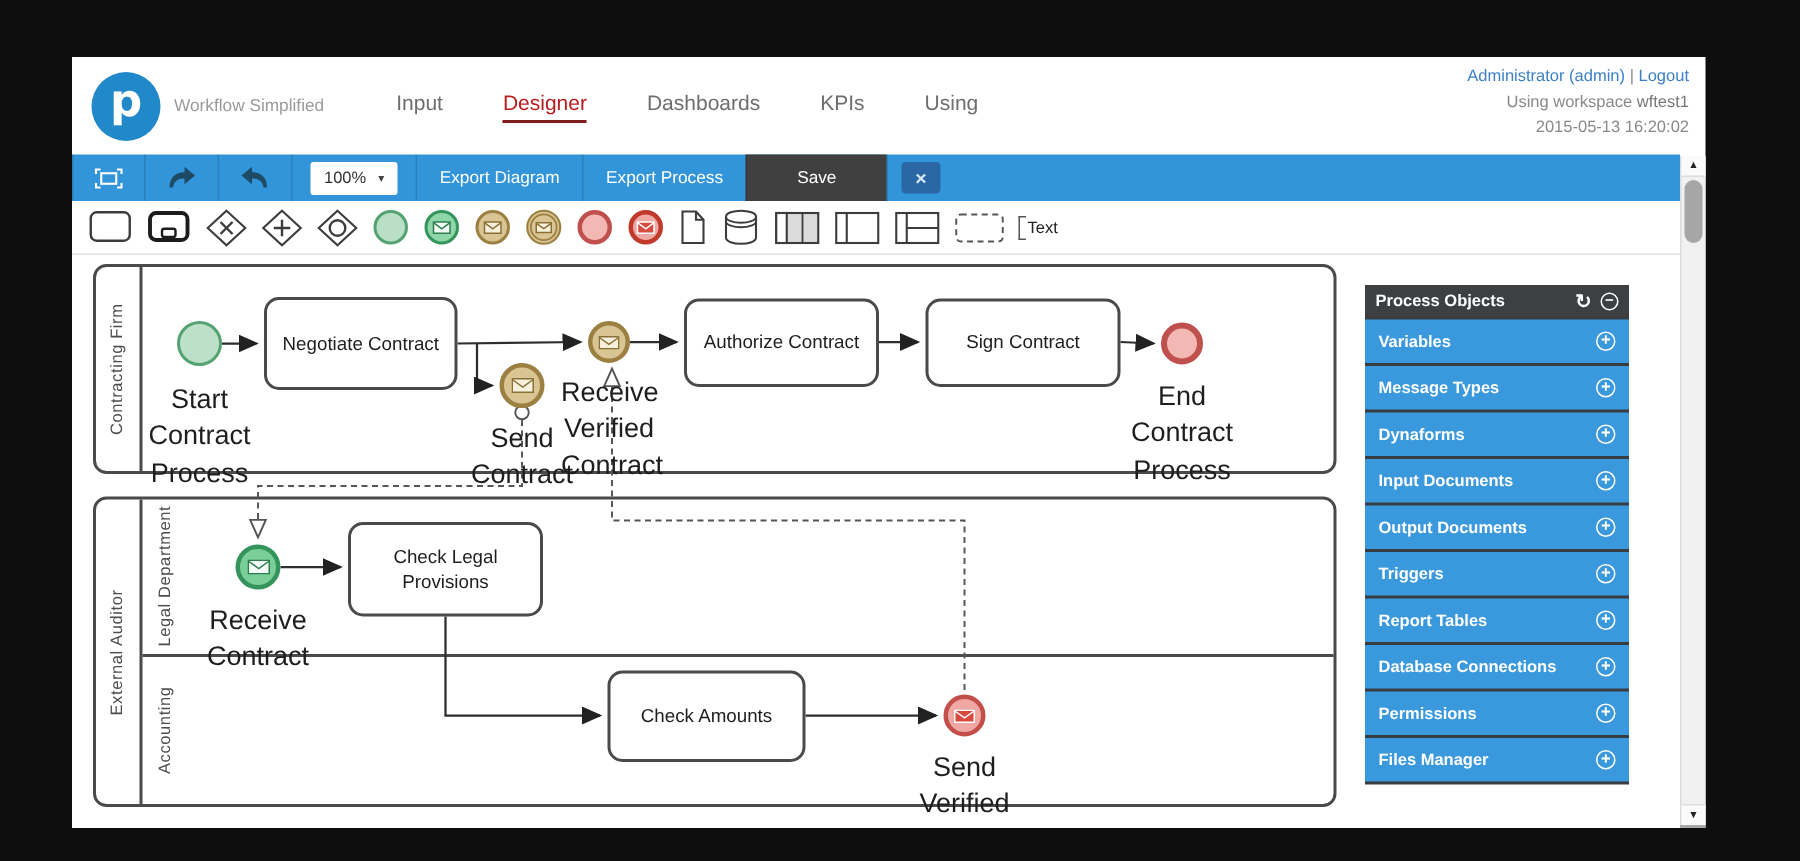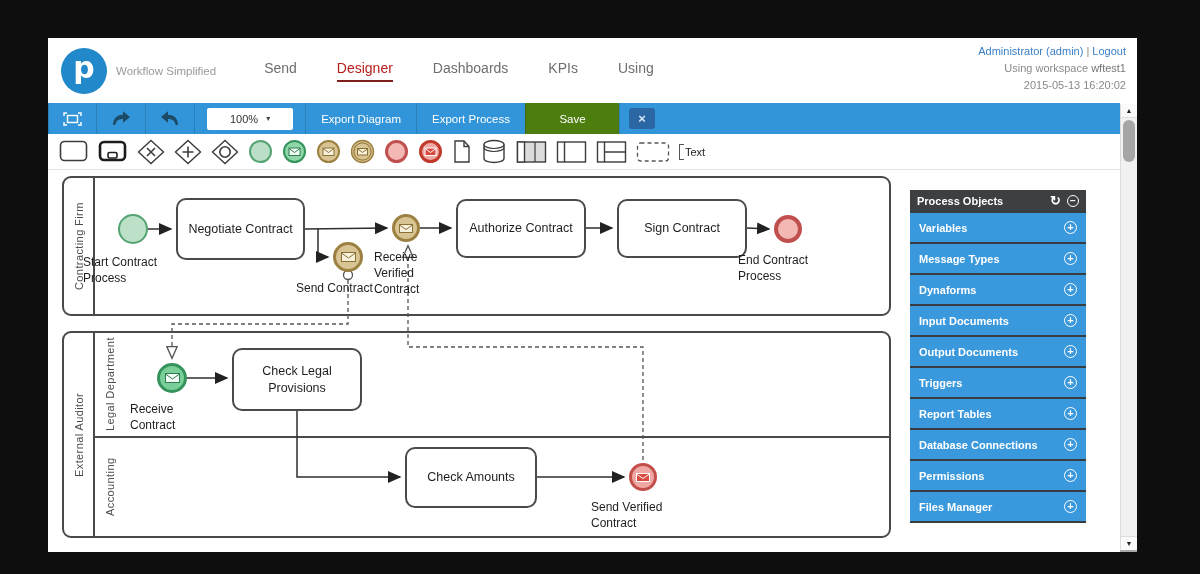--- a/index.html
+++ b/index.html
@@ -19,23 +19,23 @@
   .nav-item.active{color:#b91c1c;border-bottom:2px solid #7f1d1d}
   .userinfo{position:absolute;right:11px;top:5px;text-align:right;font-size:11px;line-height:1.55;color:#8a8a8a}
   .ulink{color:#3b7fc4;cursor:pointer}
   .wslink{color:#777;cursor:pointer}
 
   
   .ptoolbar{height:31px;width:calc(100% - 17px);background:#3295d9;display:flex;align-items:center;color:#fff}
   .ttl{font-size:12px;font-weight:bold;padding-left:26px;flex:1}
   .tbtn{height:31px;display:flex;align-items:center;justify-content:center;border-left:1px solid rgba(0,0,0,.14);padding:0 15px;font-size:11.5px;cursor:pointer;white-space:nowrap}
   .tbtn.icon{padding:0 13px}
-  .zoomsel{background:#fff;color:#333;border-radius:2px;height:22px;display:flex;align-items:center;gap:8px;padding:0 23px;font-size:11px;margin:0 10px;cursor:pointer}
+  .zoomsel{background:#fff;color:#333;border-radius:2px;height:22px;display:flex;align-items:center;gap:8px;padding:0 9px;font-size:11px;margin:0 10px;cursor:pointer}
   .zoomsel .caret{font-size:8px;color:#444}
-  .tbtn.save{background:#4d7c0f;width:94px;padding:0}
+  .tbtn.save{background:#404040;width:94px;padding:0}
   .xwrap{border-left:1px solid rgba(0,0,0,.14);height:31px;display:flex;align-items:center;padding:0 9px}
   .xbtn{width:26px;height:21px;background:#2b67a5;border-radius:3px;display:flex;align-items:center;justify-content:center;color:#d8e7f5;font-weight:bold;font-size:13px;cursor:pointer}
 
   
   .palette{height:36px;display:flex;align-items:center;gap:9px;padding-left:11px;border-bottom:1px solid #e2e2e2;width:calc(100% - 17px);background:#fff}
   .pi{display:flex;align-items:center;justify-content:center;cursor:pointer}
   .txtann{display:flex;align-items:center;font-size:11px;color:#222}
   .txtann .brk{display:inline-block;width:5px;height:16px;border:1px solid #555;border-right:none;margin-right:1px}
 
   
@@ -46,21 +46,21 @@
   .lanelabel{position:absolute;left:33px;width:26px;cursor:pointer}
   .lanediv{position:absolute;left:31px;right:0;border-top:2px solid #4a4a4a}
   .connectors{position:absolute;left:0;top:0;z-index:1}
   .task{position:absolute;border:2px solid #4a4a4a;border-radius:10px;background:#fff;display:flex;align-items:center;justify-content:center;text-align:center;font-size:12.5px;color:#1e1e1e;z-index:2;cursor:pointer;line-height:1.35;padding:3px}
   .event{position:absolute;border-radius:50%;display:flex;align-items:center;justify-content:center;z-index:2;cursor:pointer}
   .ev-start{border:2px solid #55a273;background:#bce1c8}
   .ev-msg-green{border:3px solid #35945c;background:#79cf97}
   .ev-msg-tan{border:3px solid #9c8041;background:#d9c494}
   .ev-end{border:4px solid #c0504d;background:#f3b8b4}
   .ev-msg-red{border:3px solid #c34f4b;background:#f0a8a4}
-  .nlabel{position:absolute;text-align:left;font-size:12px;color:#1e1e1e;line-height:1.35;z-index:2}
+  .nlabel{position:absolute;text-align:center;font-size:18px;color:#1e1e1e;line-height:1.35;z-index:2}
 
   
   .pobjects{position:absolute;left:862px;top:20px;width:176px;z-index:5;background:#383d41;padding-bottom:2px}
   .pohdr{height:21px;background:#3c4043;color:#fff;font-size:11px;font-weight:bold;display:flex;align-items:center;padding:0 7px}
   .pohdr .t{flex:1}
   .hicon{color:#fff;font-size:13px;line-height:1;cursor:pointer;margin-left:6px}
   .ring{display:inline-flex;align-items:center;justify-content:center;width:13px;height:13px;border:1px solid #fff;border-radius:50%;font-size:11px;line-height:1;color:#fff;cursor:pointer}
   .poitem{height:29px;background:#3a98dd;margin-top:2px;color:#fff;font-size:11px;font-weight:bold;display:flex;align-items:center;padding:0 9px;cursor:pointer}
   .poitem .t{flex:1}
 
@@ -79,21 +79,21 @@
     <div class="apphdr">
       <div class="logo">
         <div class="logo-mark">
             <span>p</span>
           </div>
         <div class="brand">
           <div class="brand-tag">Workflow Simplified</div>
         </div>
       </div>
       <div class="mainnav">
-        <div class="nav-item">Send</div>
+        <div class="nav-item">Input</div>
         <div class="nav-item active">Designer</div>
         <div class="nav-item">Dashboards</div>
         <div class="nav-item">KPIs</div>
         <div class="nav-item">Using</div>
       </div>
       <div class="userinfo">
         <div>
           <span class="ulink">Administrator (admin)</span>
           <span>|</span>
           <span class="ulink">Logout</span>

